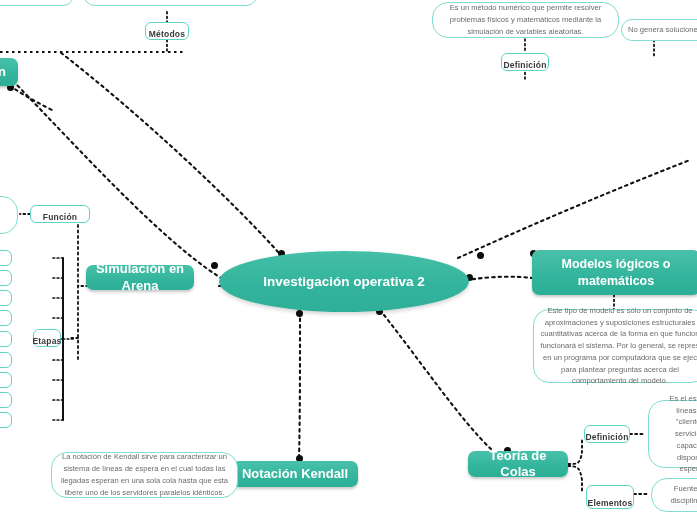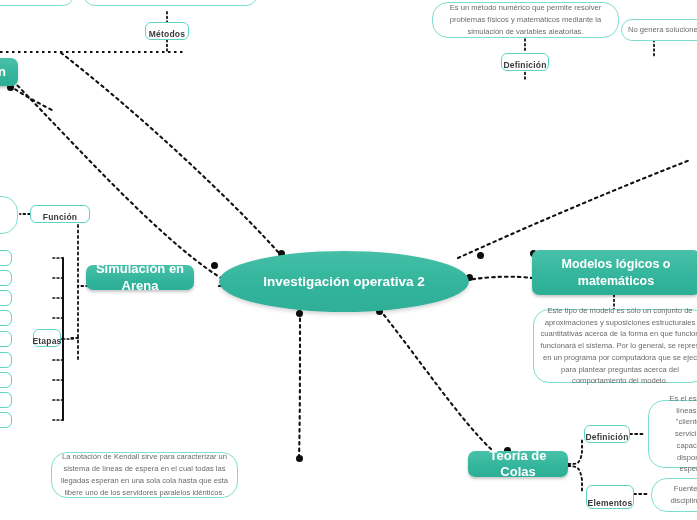--- a/index.html
+++ b/index.html
@@ -193,20 +193,23 @@
   </div>
 
   <div class="node branch" style="left:-22px; top:58px; width:40px; height:28px;">
     <span>ón</span>
   </div>
 
   <div class="node branch" style="left:86px; top:265px; width:108px; height:25px;">
     <span>Simulación en Arena</span>
   </div>
 
+  <div class="node branch" style="left:232px; top:461px; width:126px; height:26px;">
+    <span>Notación Kendall</span>
+  </div>
 
   <div class="node branch" style="left:468px; top:451px; width:100px; height:26px;">
     <span>Teoría de Colas</span>
   </div>
 
   <div class="node branch small" style="left:532px; top:250px; width:168px; height:45px; line-height:1.3;">
     <div>
       <div>Modelos lógicos o</div>
       <div>matemáticos</div>
     </div>

